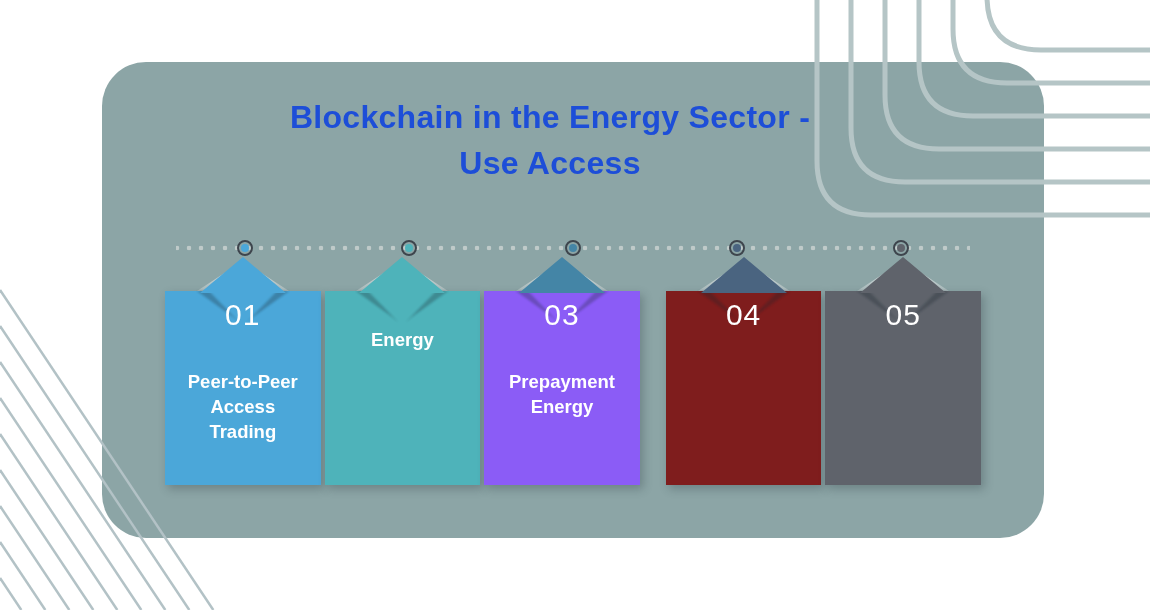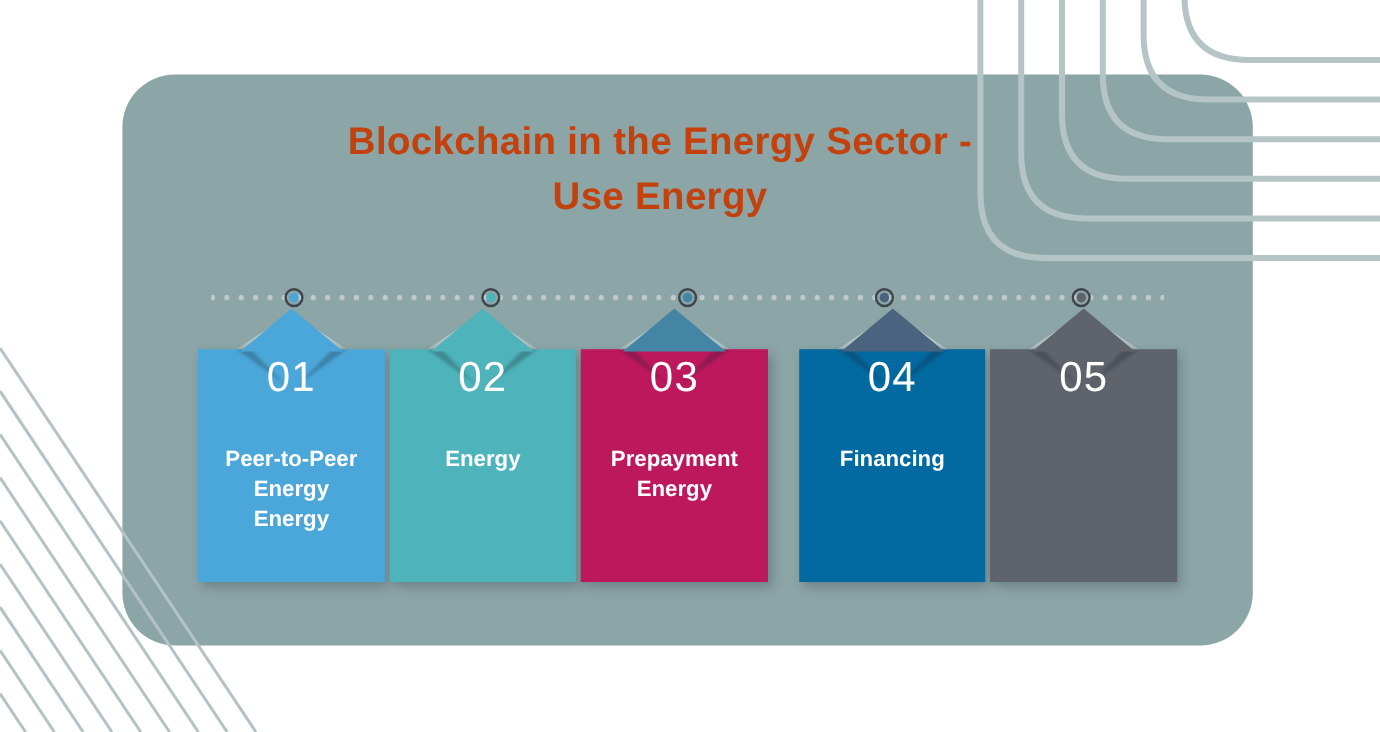--- a/index.html
+++ b/index.html
@@ -12,21 +12,21 @@
     position:absolute;left:102px;top:62px;width:942px;height:476px;
     border-radius:44px;z-index:1;
   }
   .deco{
     position:absolute;left:0;top:0;width:1150px;height:610px;
     z-index:2;pointer-events:none;
   }
   .content{position:absolute;left:0;top:0;width:1150px;height:610px;z-index:3;}
   .title{
     position:absolute;left:102px;top:94px;width:896px;
-    text-align:center;color:#c2410c;font-weight:bold;
+    text-align:center;color:#1d4ed8;font-weight:bold;
     font-size:32px;line-height:46px;letter-spacing:.3px;
   }
   .dotline{
     position:absolute;left:176px;top:245px;width:794px;height:6px;
     background-image:radial-gradient(circle, #bfcac9 2px, rgba(0,0,0,0) 2.6px);
     background-size:12px 6px;background-repeat:repeat-x;background-position:center;
   }
   .marker{
     position:absolute;top:240px;width:16px;height:16px;border-radius:50%;
     border:2px solid #3e454d;box-sizing:border-box;
@@ -40,21 +40,21 @@
   .step{
     position:relative;flex:1 1 0;color:#fff;text-align:center;
     box-shadow:3px 4px 9px rgba(30,42,52,.28);
   }
   .pointer{
     position:absolute;top:-34px;left:50%;margin-left:-60px;
     width:120px;height:96px;pointer-events:none;
   }
   .step-inner{position:relative;z-index:2;}
   .step-number{
-    margin-top:6px;font-size:35px;font-weight:400;letter-spacing:1px;
+    margin-top:6px;font-size:30px;font-weight:400;letter-spacing:1px;
     line-height:36px;
   }
   .step-label{
     margin-top:36px;font-size:18.5px;font-weight:bold;line-height:25px;
     padding:0 17px;
   }
 </style>
 </head>
 <body style="background: rgb(255, 255, 255);">
 
@@ -87,21 +87,21 @@
       <line x1="0" y1="470" x2="93.3" y2="610"></line>
       <line x1="0" y1="506" x2="69.3" y2="610"></line>
       <line x1="0" y1="542" x2="45.3" y2="610"></line>
       <line x1="0" y1="578" x2="21.3" y2="610"></line>
     </g>
 </svg>
 
 <div class="content">
   <div class="title">
     <div>Blockchain in the Energy Sector -</div>
-    <div>Use Energy</div>
+    <div>Use Access</div>
   </div>
 
   <div class="dotline"></div>
   <div id="markers">
       <div class="marker" style="left: 237px; border-color: rgb(62, 69, 77);">
         <div class="dot" style="background:#4ba7d9"></div>
       </div>
       <div class="marker" style="left: 401px; border-color: rgb(62, 69, 77);">
         <div class="dot" style="background:#4eb3ba"></div>
       </div>
@@ -123,70 +123,68 @@
       <g fill="#13222b" opacity="0.28" filter="url(#wedgeBlur)">
         <polygon points="14,34 50,60 56,65 26,34"></polygon>
         <polygon points="106,34 70,60 64,65 94,34"></polygon>
       </g>
       <polygon points="17,36 60,0 103,36" fill="#4ba7d9"></polygon>
     </svg>
     <div class="step-inner">
       <div class="step-number">01</div>
       <div class="step-label">
             <div class="label-line">Peer-to-Peer</div>
-            <div class="label-line">Energy Energy</div>
+            <div class="label-line">Access Trading</div>
           </div>
     </div>
       </div>
       <div class="step" style="background: rgb(78, 179, 186);">
     <svg class="pointer" viewBox="0 0 120 96">
       <polygon points="14,34 60,4 106,34" fill="url(#flapGrad)"></polygon>
       <g fill="#13222b" opacity="0.28" filter="url(#wedgeBlur)">
         <polygon points="14,34 50,60 56,65 26,34"></polygon>
         <polygon points="106,34 70,60 64,65 94,34"></polygon>
       </g>
       <polygon points="17,36 60,0 103,36" fill="#4eb3ba"></polygon>
     </svg>
     <div class="step-inner">
-      <div class="step-number">02</div>
       <div class="step-label">
             <div class="label-line">Energy</div>
           </div>
     </div>
       </div>
-      <div class="step" style="background: #be185d; text-align: center;">
+      <div class="step" style="background: #8b5cf6; text-align: center;">
     <svg class="pointer" viewBox="0 0 120 96">
       <polygon points="14,34 60,4 106,34" fill="url(#flapGrad)"></polygon>
       <g fill="#13222b" opacity="0.28" filter="url(#wedgeBlur)">
         <polygon points="14,34 50,60 56,65 26,34"></polygon>
         <polygon points="106,34 70,60 64,65 94,34"></polygon>
       </g>
       <polygon points="17,36 60,0 103,36" fill="#4485a6"></polygon>
     </svg>
     <div class="step-inner">
       <div class="step-number">03</div>
       <div class="step-label">
             <div class="label-line">Prepayment</div>
             <div class="label-line">Energy</div>
           </div>
     </div>
       </div>
-      <div class="step" style="background: #0369a1; margin-left: 22px;">
+      <div class="step" style="background: #7f1d1d; margin-left: 22px;">
     <svg class="pointer" viewBox="0 0 120 96">
       <polygon points="14,34 60,4 106,34" fill="url(#flapGrad)"></polygon>
       <g fill="#13222b" opacity="0.28" filter="url(#wedgeBlur)">
         <polygon points="14,34 50,60 56,65 26,34"></polygon>
         <polygon points="106,34 70,60 64,65 94,34"></polygon>
       </g>
       <polygon points="17,36 60,0 103,36" fill="#4a6480"></polygon>
     </svg>
     <div class="step-inner">
       <div class="step-number">04</div>
       <div class="step-label">
-            <div class="label-line">Financing</div>
           </div>
     </div>
       </div>
       <div class="step" style="background: rgb(95, 99, 107); text-align: center;">
     <svg class="pointer" viewBox="0 0 120 96">
       <polygon points="14,34 60,4 106,34" fill="url(#flapGrad)"></polygon>
       <g fill="#13222b" opacity="0.28" filter="url(#wedgeBlur)">
         <polygon points="14,34 50,60 56,65 26,34"></polygon>
         <polygon points="106,34 70,60 64,65 94,34"></polygon>
       </g>

